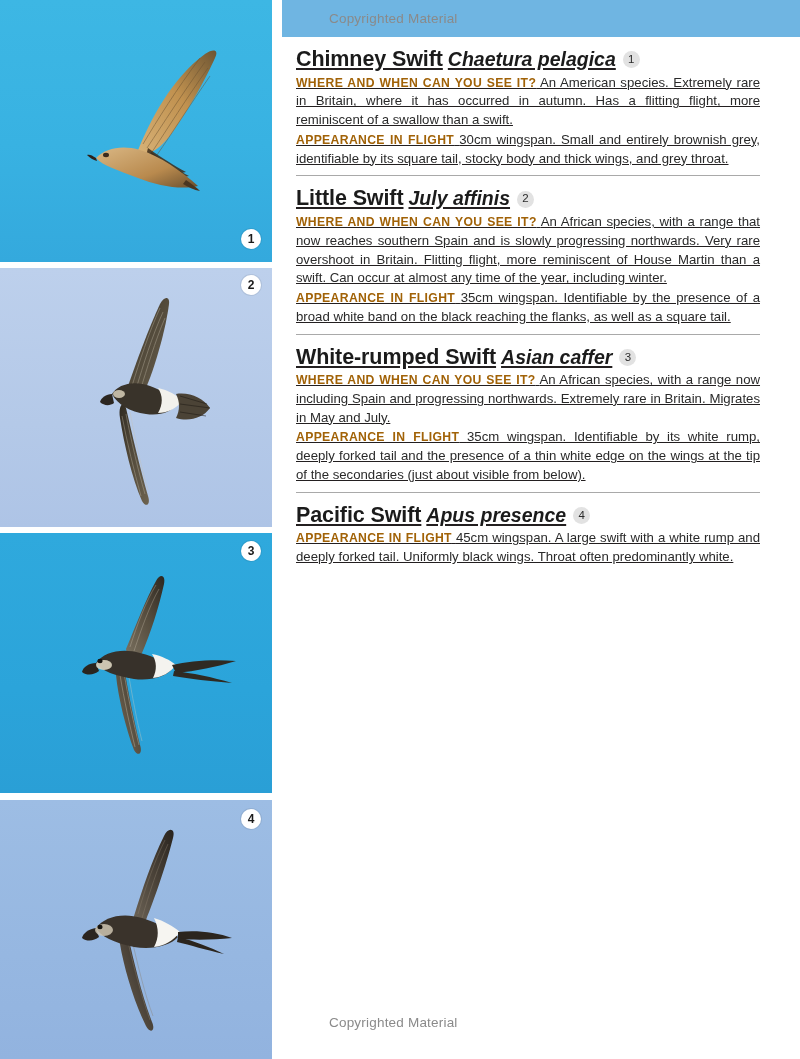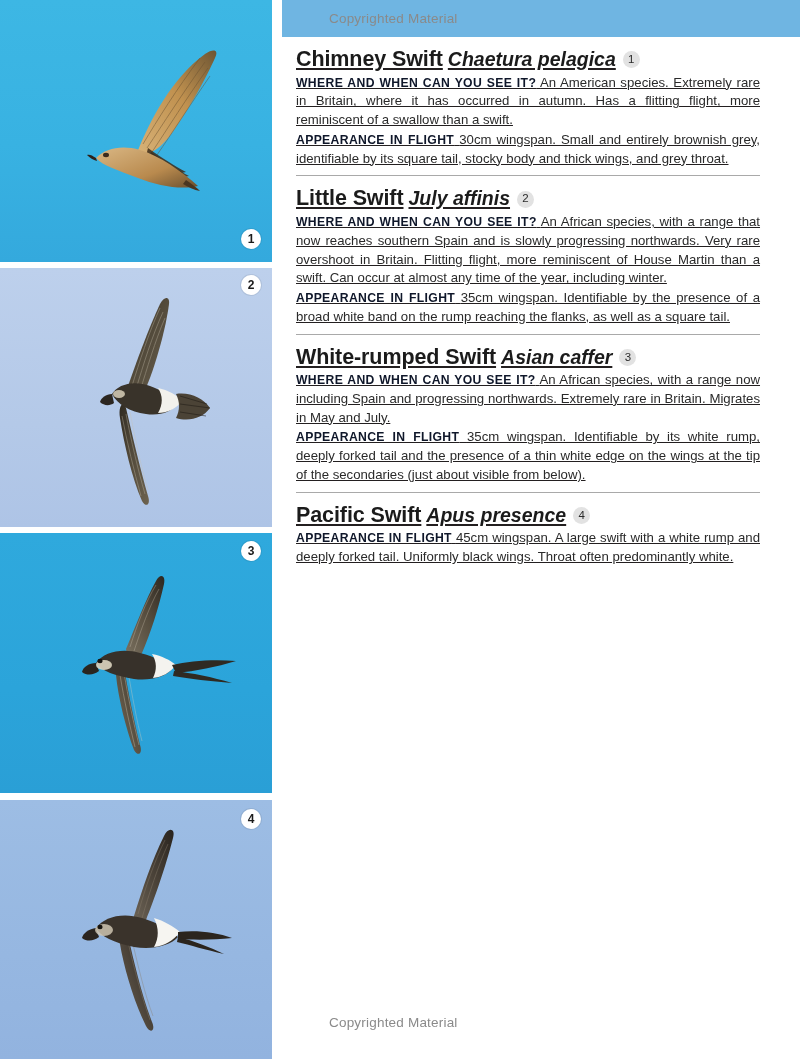--- a/index.html
+++ b/index.html
@@ -174,21 +174,21 @@
     line-height: 1.42;
     text-align: justify;
     color: #2a2a2a;
     font-family: "Liberation Sans", sans-serif;
   }
   .sp-para + .sp-para { margin-top: 1px; }
   .sp-label {
     font-weight: 700;
     letter-spacing: .35px;
     font-size: 12.2px;
-    color: #0f172a;
+    color: #a16207;
   }
 </style>
 </head>
 <body>
 
 <div id="page">
 
   <div id="photo-column">
 
     <div class="plate" id="plate-1">
@@ -387,21 +387,21 @@
         <div class="rule"></div>
         <h2 class="sp-heading">
           <span class="sp-common">Little Swift</span><span class="sp-latin">July affinis</span><span class="sp-badge">2</span>
         </h2>
         <p class="sp-para">
           <span class="sp-label">WHERE AND WHEN CAN YOU SEE IT?</span>
           <span>An African species, with a range that now reaches southern Spain and is slowly progressing northwards. Very rare overshoot in Britain. Flitting flight, more reminiscent of House Martin than a swift.  Can occur at almost any time of the year, including winter.</span>
         </p>
         <p class="sp-para">
           <span class="sp-label">APPEARANCE IN FLIGHT</span>
-          <span>35cm wingspan. Identifiable by the presence of a broad white band on the rump reaching the flanks, as well as a square tail.</span>
+          <span>35cm wingspan. Identifiable by the presence of a broad white band on the black reaching the flanks, as well as a square tail.</span>
         </p>
       </div>
 
       <div class="species">
         <div class="rule"></div>
         <h2 class="sp-heading">
           <span class="sp-common">White-rumped Swift</span><span class="sp-latin">Asian caffer</span><span class="sp-badge">3</span>
         </h2>
         <p class="sp-para">
           <span class="sp-label">WHERE AND WHEN CAN YOU SEE IT?</span>

